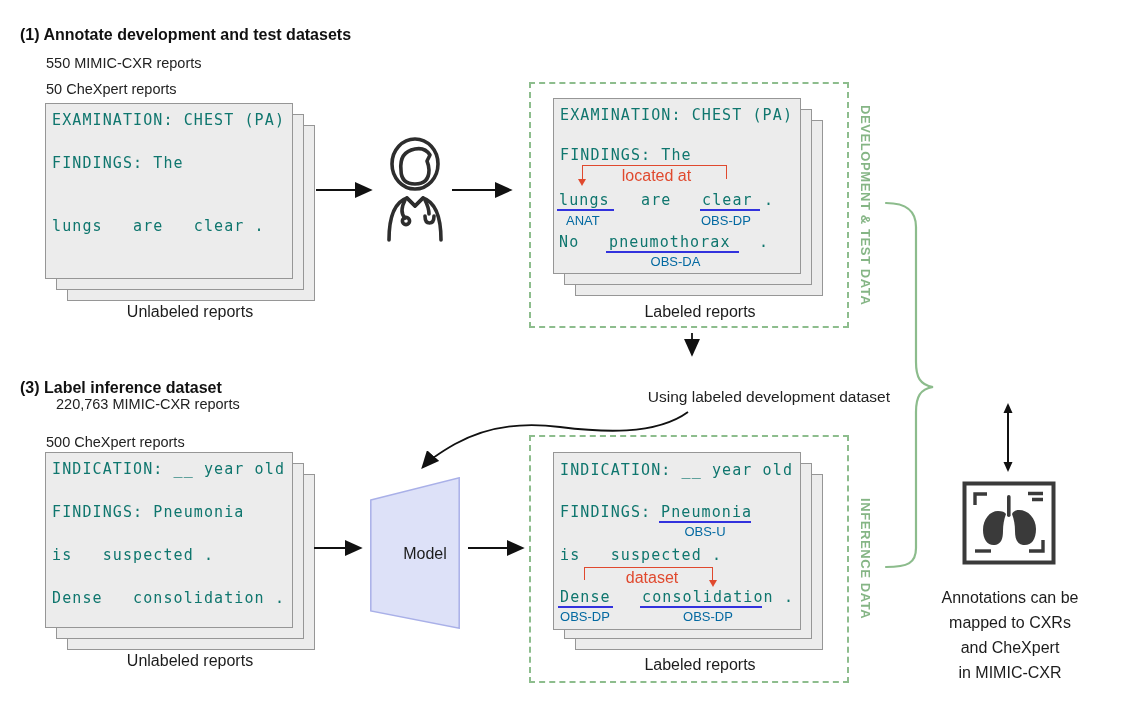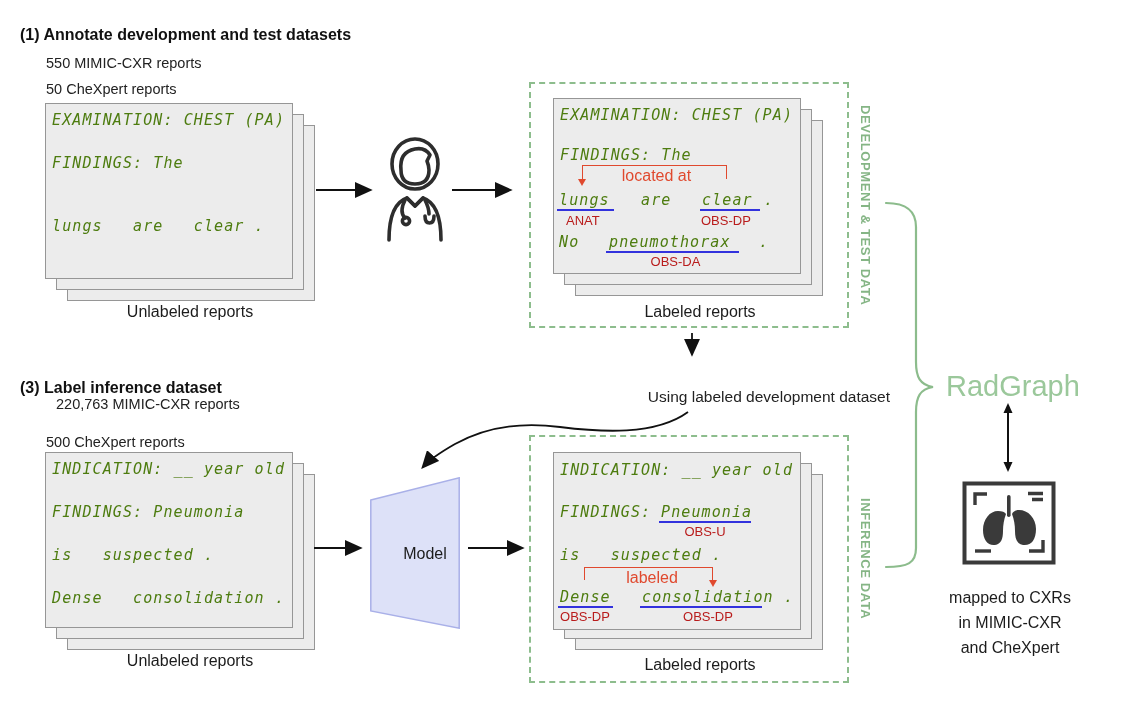--- a/index.html
+++ b/index.html
@@ -20,26 +20,26 @@
   .card, .card-behind {
     position: absolute;
     width: 248px; height: 176px;
     background: #ececec;
     border: 1.5px solid #969696;
   }
   .mono {
     position: absolute;
     font-family: "DejaVu Sans Mono", monospace;
     font-size: 15px; letter-spacing: 1.1px;
-    color: #4d7c0f; white-space: pre; font-style: italic;
+    color: #0f766e; white-space: pre;
   }
   .ul { position: absolute; height: 2px; background: #3232dd; }
   .tag {
     position: absolute;
-    font-size: 13px; color: #b91c1c; white-space: nowrap;
+    font-size: 13px; color: #0369a1; white-space: nowrap;
     font-family: "Liberation Sans", sans-serif;
   }
   .rel-bracket { position: absolute; border-top: 1.5px solid #e0492e;
                  border-left: 1.5px solid #e0492e; border-right: 1.5px solid #e0492e; }
   .rel-arrowhead { position: absolute; width: 0; height: 0;
                    border-left: 4.5px solid transparent; border-right: 4.5px solid transparent;
                    border-top: 7px solid #e0492e; }
   .rel-label { position: absolute; font-size: 16px; color: #e0492e; text-align: center; white-space: nowrap; }
 
   
@@ -162,56 +162,56 @@
 
       <div class="mono" style="left:6px;   top:50px;">FINDINGS:</div>
       <div class="mono" style="left:107px; top:50px;">Pneumonia</div>
       <div class="ul" style="left:105px; top:68px; width:92px;"></div>
       <div class="tag" style="left:126px; top:71px; width:50px; text-align:center;">OBS-U</div>
 
       <div class="mono" style="left:6px; top:93px;">is   suspected .</div>
 
       <div class="rel-bracket" style="left:30px; top:114px; width:129px; height:13px;"></div>
       <div class="rel-arrowhead" style="left:155px; top:127px;"></div>
-      <div class="rel-label" style="left:58px; top:116px; width:80px;">labeled</div>
+      <div class="rel-label" style="left:58px; top:116px; width:80px;">dataset</div>
 
       <div class="mono" style="left:6px;   top:135px;">Dense</div>
       <div class="mono" style="left:88px;  top:135px;">consolidation</div>
       <div class="mono" style="left:230px; top:135px;">.</div>
       <div class="ul" style="left:4px;  top:153px; width:55px;"></div>
       <div class="ul" style="left:86px; top:153px; width:122px;"></div>
       <div class="tag" style="left:2px;   top:156px; width:58px; text-align:center;">OBS-DP</div>
       <div class="tag" style="left:125px; top:156px; width:58px; text-align:center;">OBS-DP</div>
     </div>
   </div>
   <div class="abs caption" style="left:600px; top:656px; width:200px;">Labeled reports</div>
 
-  <div class="abs radgraph-title" style="left:946px; top:370px;">RadGraph</div>
 
   <div class="abs" style="left:962px; top:481px;">
     <svg width="94" height="84" viewBox="0 0 94 84">
       <rect x="2.5" y="2.5" width="89" height="79" fill="#ffffff" stroke="#3a3a3a" stroke-width="4"></rect>
       <g stroke="#3a3a3a" stroke-width="3.4" fill="none">
         <path d="M13,24 L13,13 L25,13"></path>
         <path d="M66,12.5 L81,12.5 M70,18.5 L81,18.5"></path>
         <path d="M13,70 L29,70"></path>
         <path d="M81,59 L81,70 L67,70"></path>
       </g>
       <g fill="#3a3a3a">
         <rect x="45" y="14" width="3.6" height="22" rx="1.8"></rect>
         <path d="M44,33 C42,38 41,44 41,50 C41,58 39,63 33,64 C26,65 21,59 21,49 C21,38 28,30 36,30 C40,30 43,31 44,33 Z"></path>
         <path d="M50,33 C52,38 53,44 53,50 C53,58 55,63 61,64 C69,65 74,59 74,48 C74,37 66,29 57,29 C53,29 51,31 50,33 Z"></path>
       </g>
     </svg>
   </div>
 
   <div class="abs xray-caption" style="left:919px; top:585px; width:182px;">
+    <div>Annotations can be</div>
     <div>mapped to CXRs</div>
+    <div>and CheXpert</div>
     <div>in MIMIC-CXR</div>
-    <div>and CheXpert</div>
   </div>
 
   <svg class="abs" style="left:0; top:0; pointer-events:none;" width="1122" height="714" viewBox="0 0 1122 714">
     <defs>
       <marker id="ah" markerWidth="11" markerHeight="9" refX="8.5" refY="4.5" orient="auto">
         <path d="M0,0 L10,4.5 L0,9 Z" fill="#111"></path>
       </marker>
     </defs>
 
     <path d="M316,190 L370,190" stroke="#111" stroke-width="1.8" marker-end="url(#ah)"></path>

